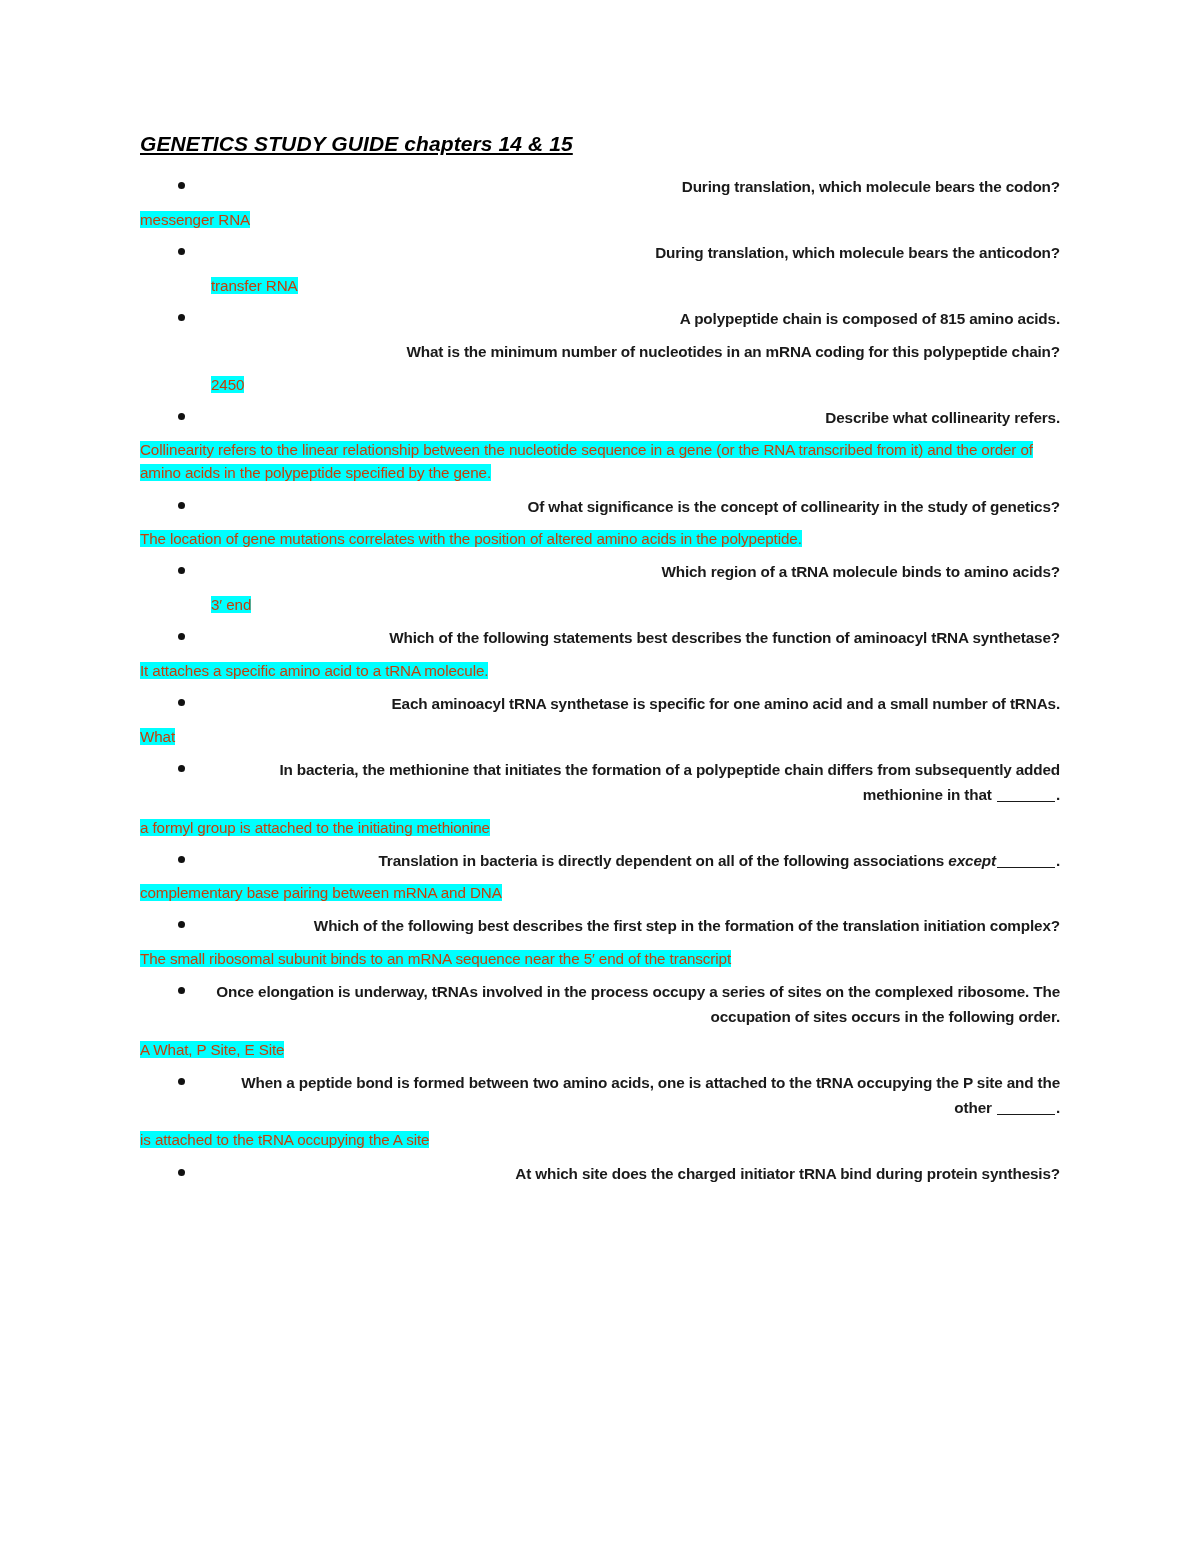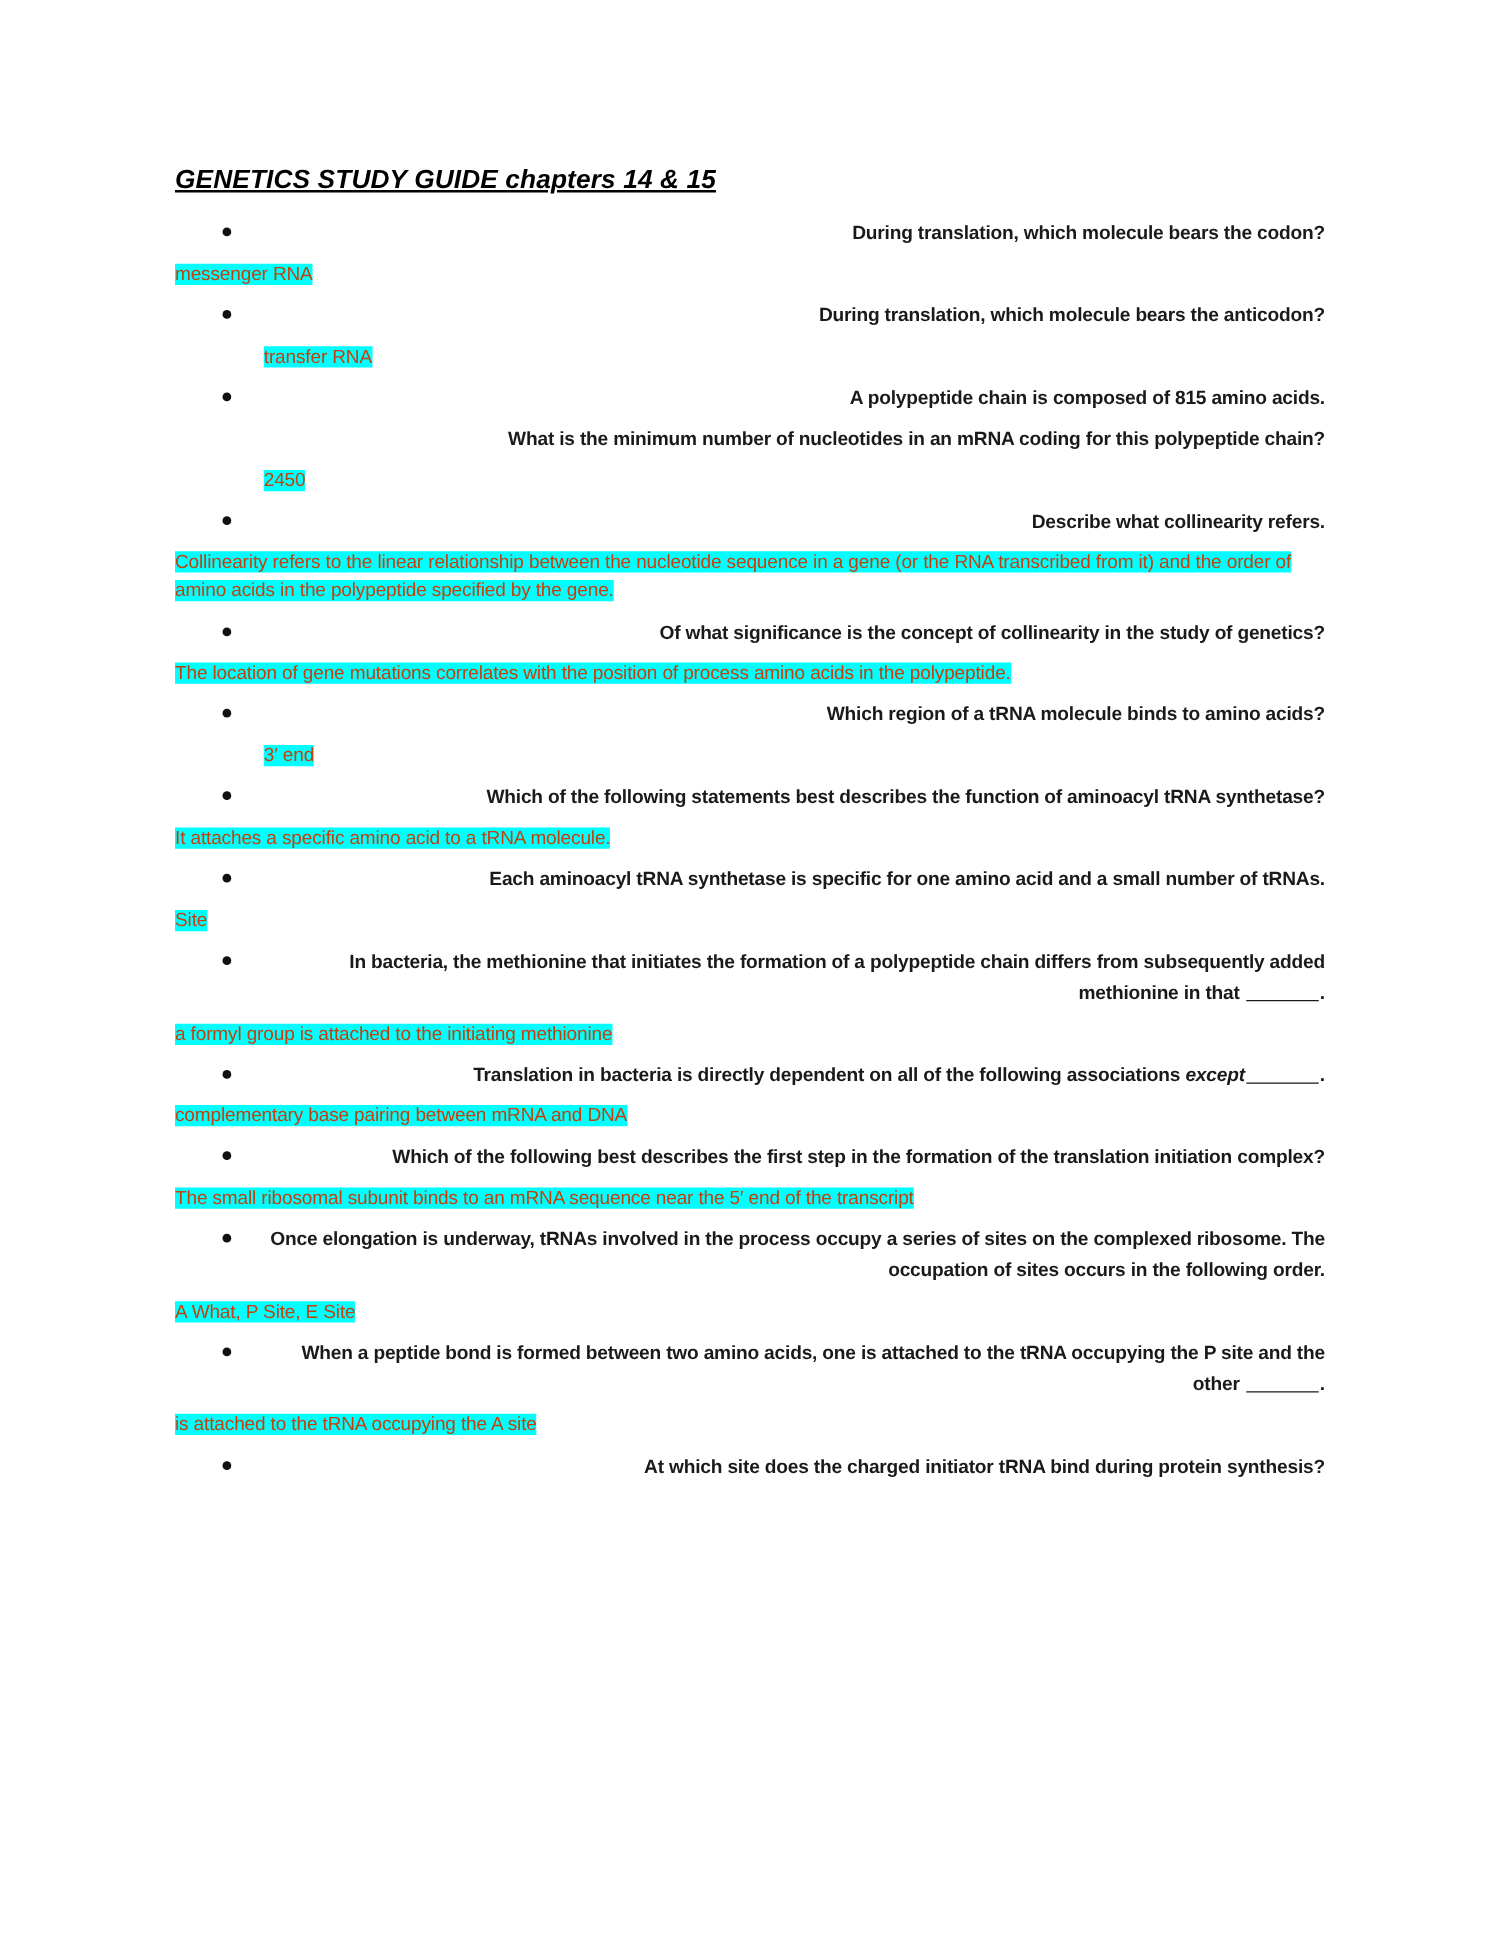--- a/index.html
+++ b/index.html
@@ -139,21 +139,21 @@
         <span class="hl">Collinearity refers to the linear relationship between the nucleotide sequence in a gene (or the RNA transcribed from it) and the order of amino acids in the polypeptide specified by the gene.</span>
       </div>
     </div>
 
     <div class="qa-block">
       <div class="bullet-row">
         <span class="bullet-dot"></span>
         <span class="q-text">Of what significance is the concept of collinearity in the study of genetics?</span>
       </div>
       <div class="answer-row">
-        <span class="hl">The location of gene mutations correlates with the position of process amino acids in the polypeptide.</span>
+        <span class="hl">The location of gene mutations correlates with the position of altered amino acids in the polypeptide.</span>
       </div>
     </div>
 
     <div class="qa-block">
       <div class="bullet-row">
         <span class="bullet-dot"></span>
         <span class="q-text">Which region of a tRNA molecule binds to amino acids?</span>
       </div>
       <div class="answer-row indent">
         <span class="hl">3′ end</span>
@@ -169,21 +169,21 @@
         <span class="hl">It attaches a specific amino acid to a tRNA molecule.</span>
       </div>
     </div>
 
     <div class="qa-block">
       <div class="bullet-row">
         <span class="bullet-dot"></span>
         <span class="q-text">Each aminoacyl tRNA synthetase is specific for one amino acid and a small number of tRNAs.</span>
       </div>
       <div class="answer-row">
-        <span class="hl">Site</span>
+        <span class="hl">What</span>
       </div>
     </div>
 
     <div class="qa-block">
       <div class="bullet-row">
         <span class="bullet-dot"></span>
         <span class="q-text"><span>In bacteria, the methionine that initiates the formation of a polypeptide chain differs from subsequently added methionine in that </span><span class="blank"></span><span>.</span></span>
       </div>
       <div class="answer-row">
         <span class="hl">a formyl group is attached to the initiating methionine</span>

